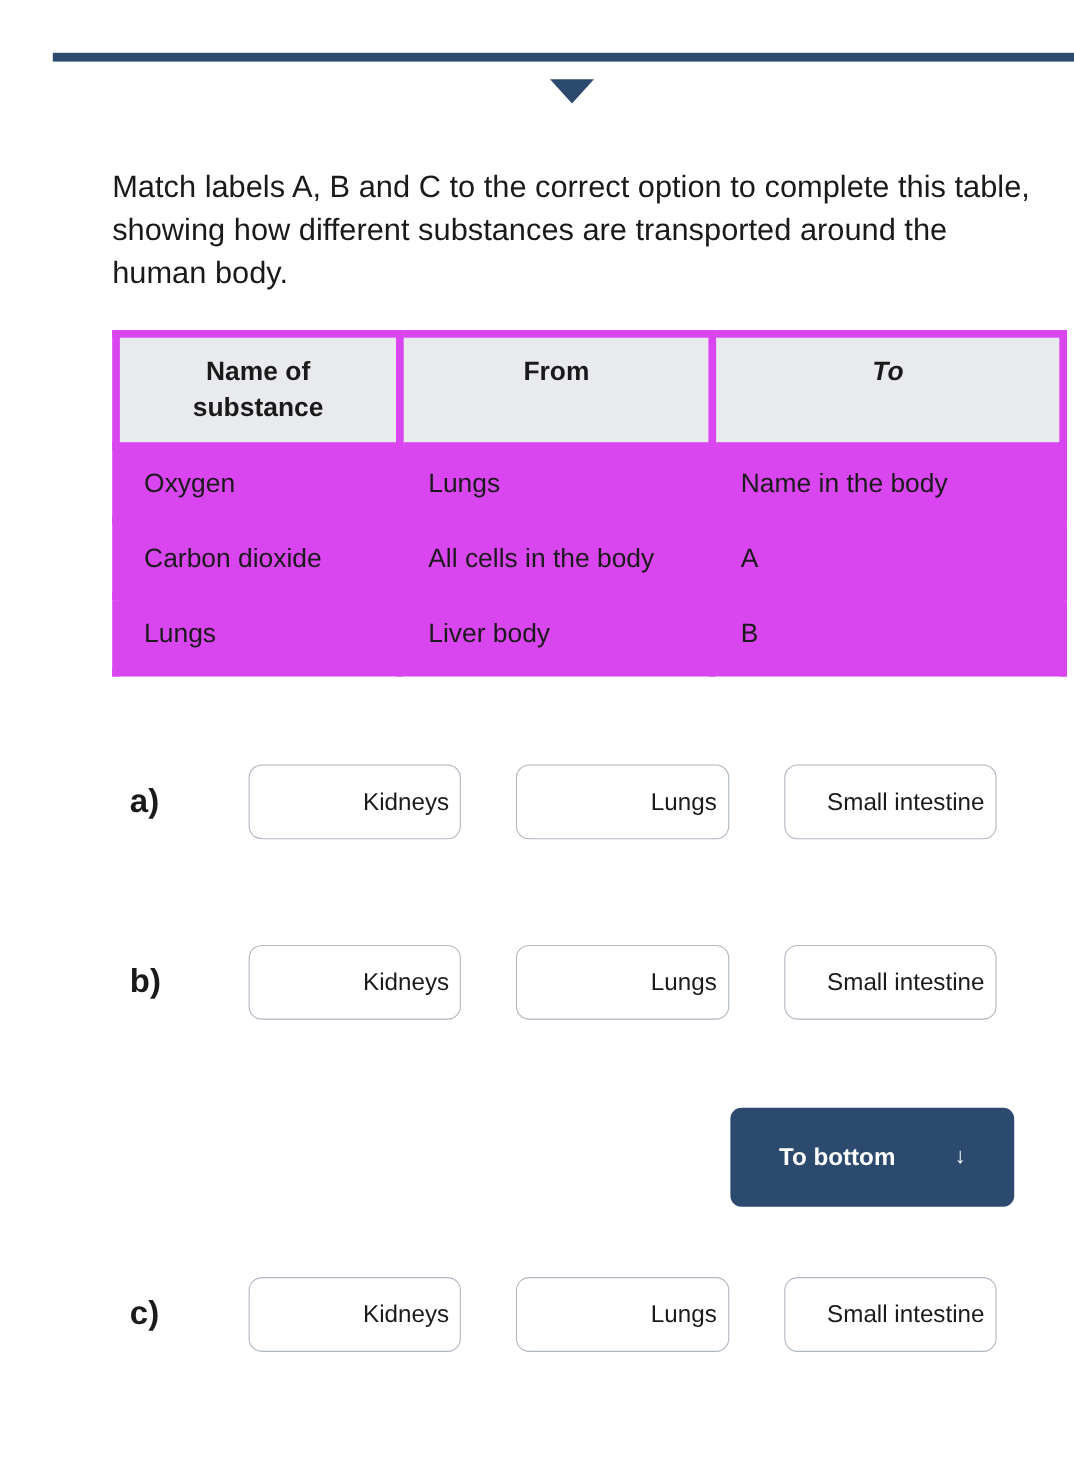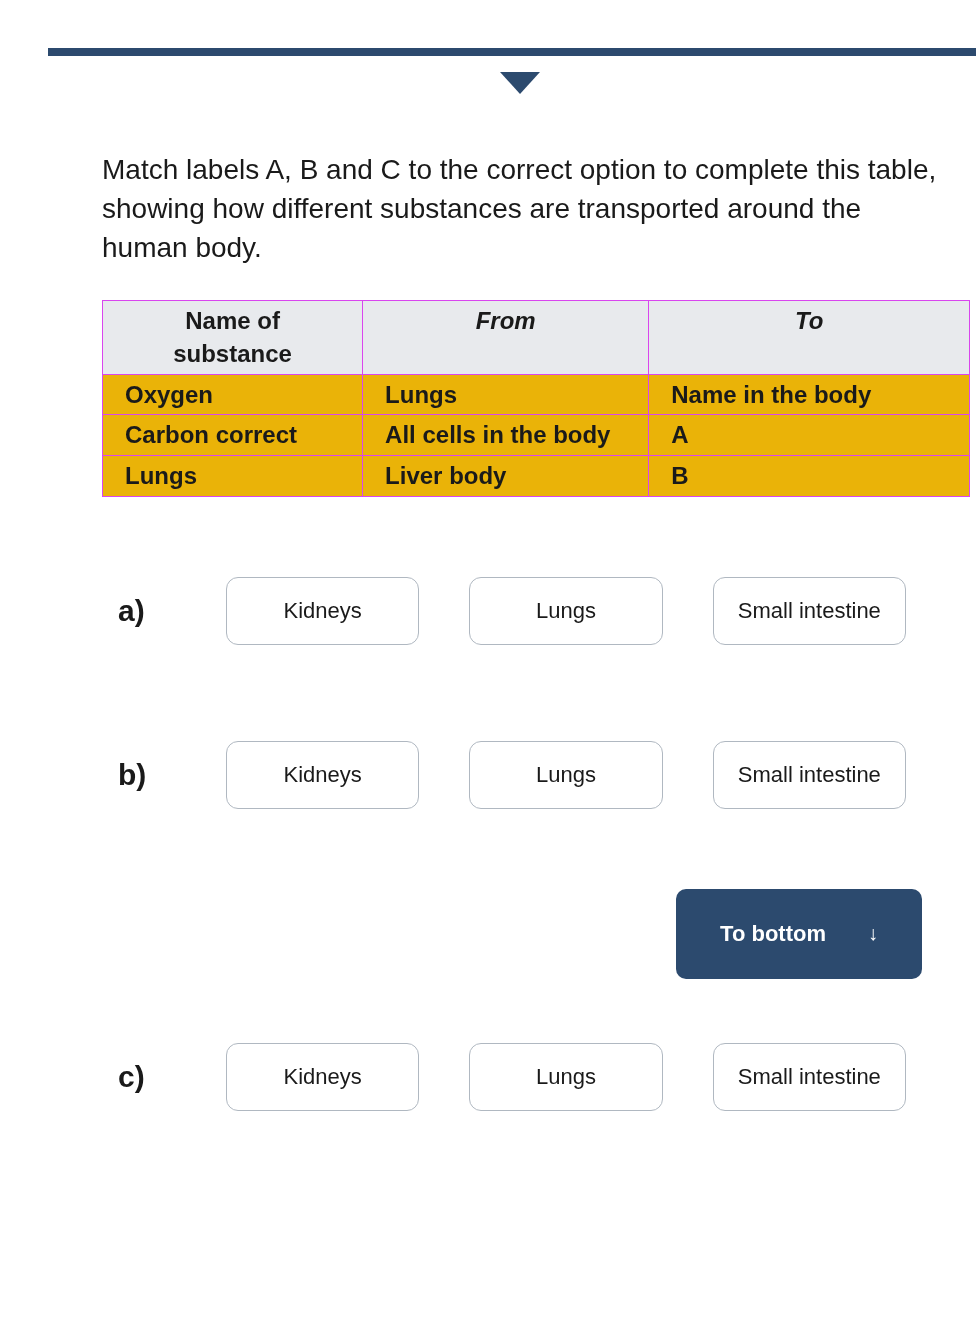--- a/index.html
+++ b/index.html
@@ -58,59 +58,58 @@
       border-collapse: collapse;
       margin-bottom: 48px;
     }
 
     table {
       width: 100%;
       border-collapse: collapse;
     }
 
     table th, table td {
-      border: 1px solid #d946ef;
-      padding: 3px 22px;
+      border: 7px solid #d946ef;
+      padding: 14px 22px;
       font-size: 24px;
       vertical-align: top;
       line-height: 1.4;
     }
 
     table th {
       background: #e8eaed;
       font-weight: 700;
       text-align: center;
       color: #1a1a1a;
     }
 
     table td {
-      background: #eab308;
-      color: #1a1a1a;
-      font-weight: 700;
+      background: #d946ef;
+      color: #1a1a1a;
+      font-weight: 400;
     }
 
     table td:first-child {
       width: 30%;
     }
 
     table td:nth-child(2) {
       width: 33%;
     }
 
     table td:nth-child(3) {
       width: 37%;
     }
 
     table th:first-child {
       width: 30%;
     }
 
     table th:nth-child(2) {
       width: 33%;
-      font-style: italic;
     }
 
     table th:nth-child(3) {
       width: 37%;
       font-style: italic;
     }
 
     .answer-row {
       display: flex;
       align-items: center;
@@ -132,21 +131,21 @@
     }
 
     .option-btn {
       flex: 1;
       border: 1.5px solid #b0b8c1;
       border-radius: 12px;
       background: #ffffff;
       padding: 20px 10px;
       font-size: 22px;
       color: #1a1a1a;
-      text-align: center;
+      text-align: right;
       cursor: pointer;
       font-family: inherit;
     }
 
     .to-bottom-btn {
       display: flex;
       justify-content: flex-end;
       margin-top: 8px;
       margin-bottom: 8px;
     }
@@ -155,21 +154,21 @@
       background: #2c4a6e;
       color: #ffffff;
       border: none;
       border-radius: 10px;
       padding: 16px 28px;
       font-size: 22px;
       font-weight: 600;
       cursor: pointer;
       display: flex;
       align-items: center;
-      gap: 10px;
+      gap: 22px;
       font-family: inherit;
     }
 
     .arrow-down {
       display: inline-block;
       font-size: 20px;
     }
   </style>
 </head>
 <body>
@@ -188,21 +187,21 @@
         <th>To</th>
       </tr>
     </thead>
     <tbody>
       <tr>
         <td>Oxygen</td>
         <td>Lungs</td>
         <td>Name in the body</td>
       </tr>
       <tr>
-        <td>Carbon correct</td>
+        <td>Carbon dioxide</td>
         <td>All cells in the body</td>
         <td>A</td>
       </tr>
       <tr>
         <td>Lungs</td>
         <td>Liver body</td>
         <td>B</td>
       </tr>
     </tbody>
   </table>

